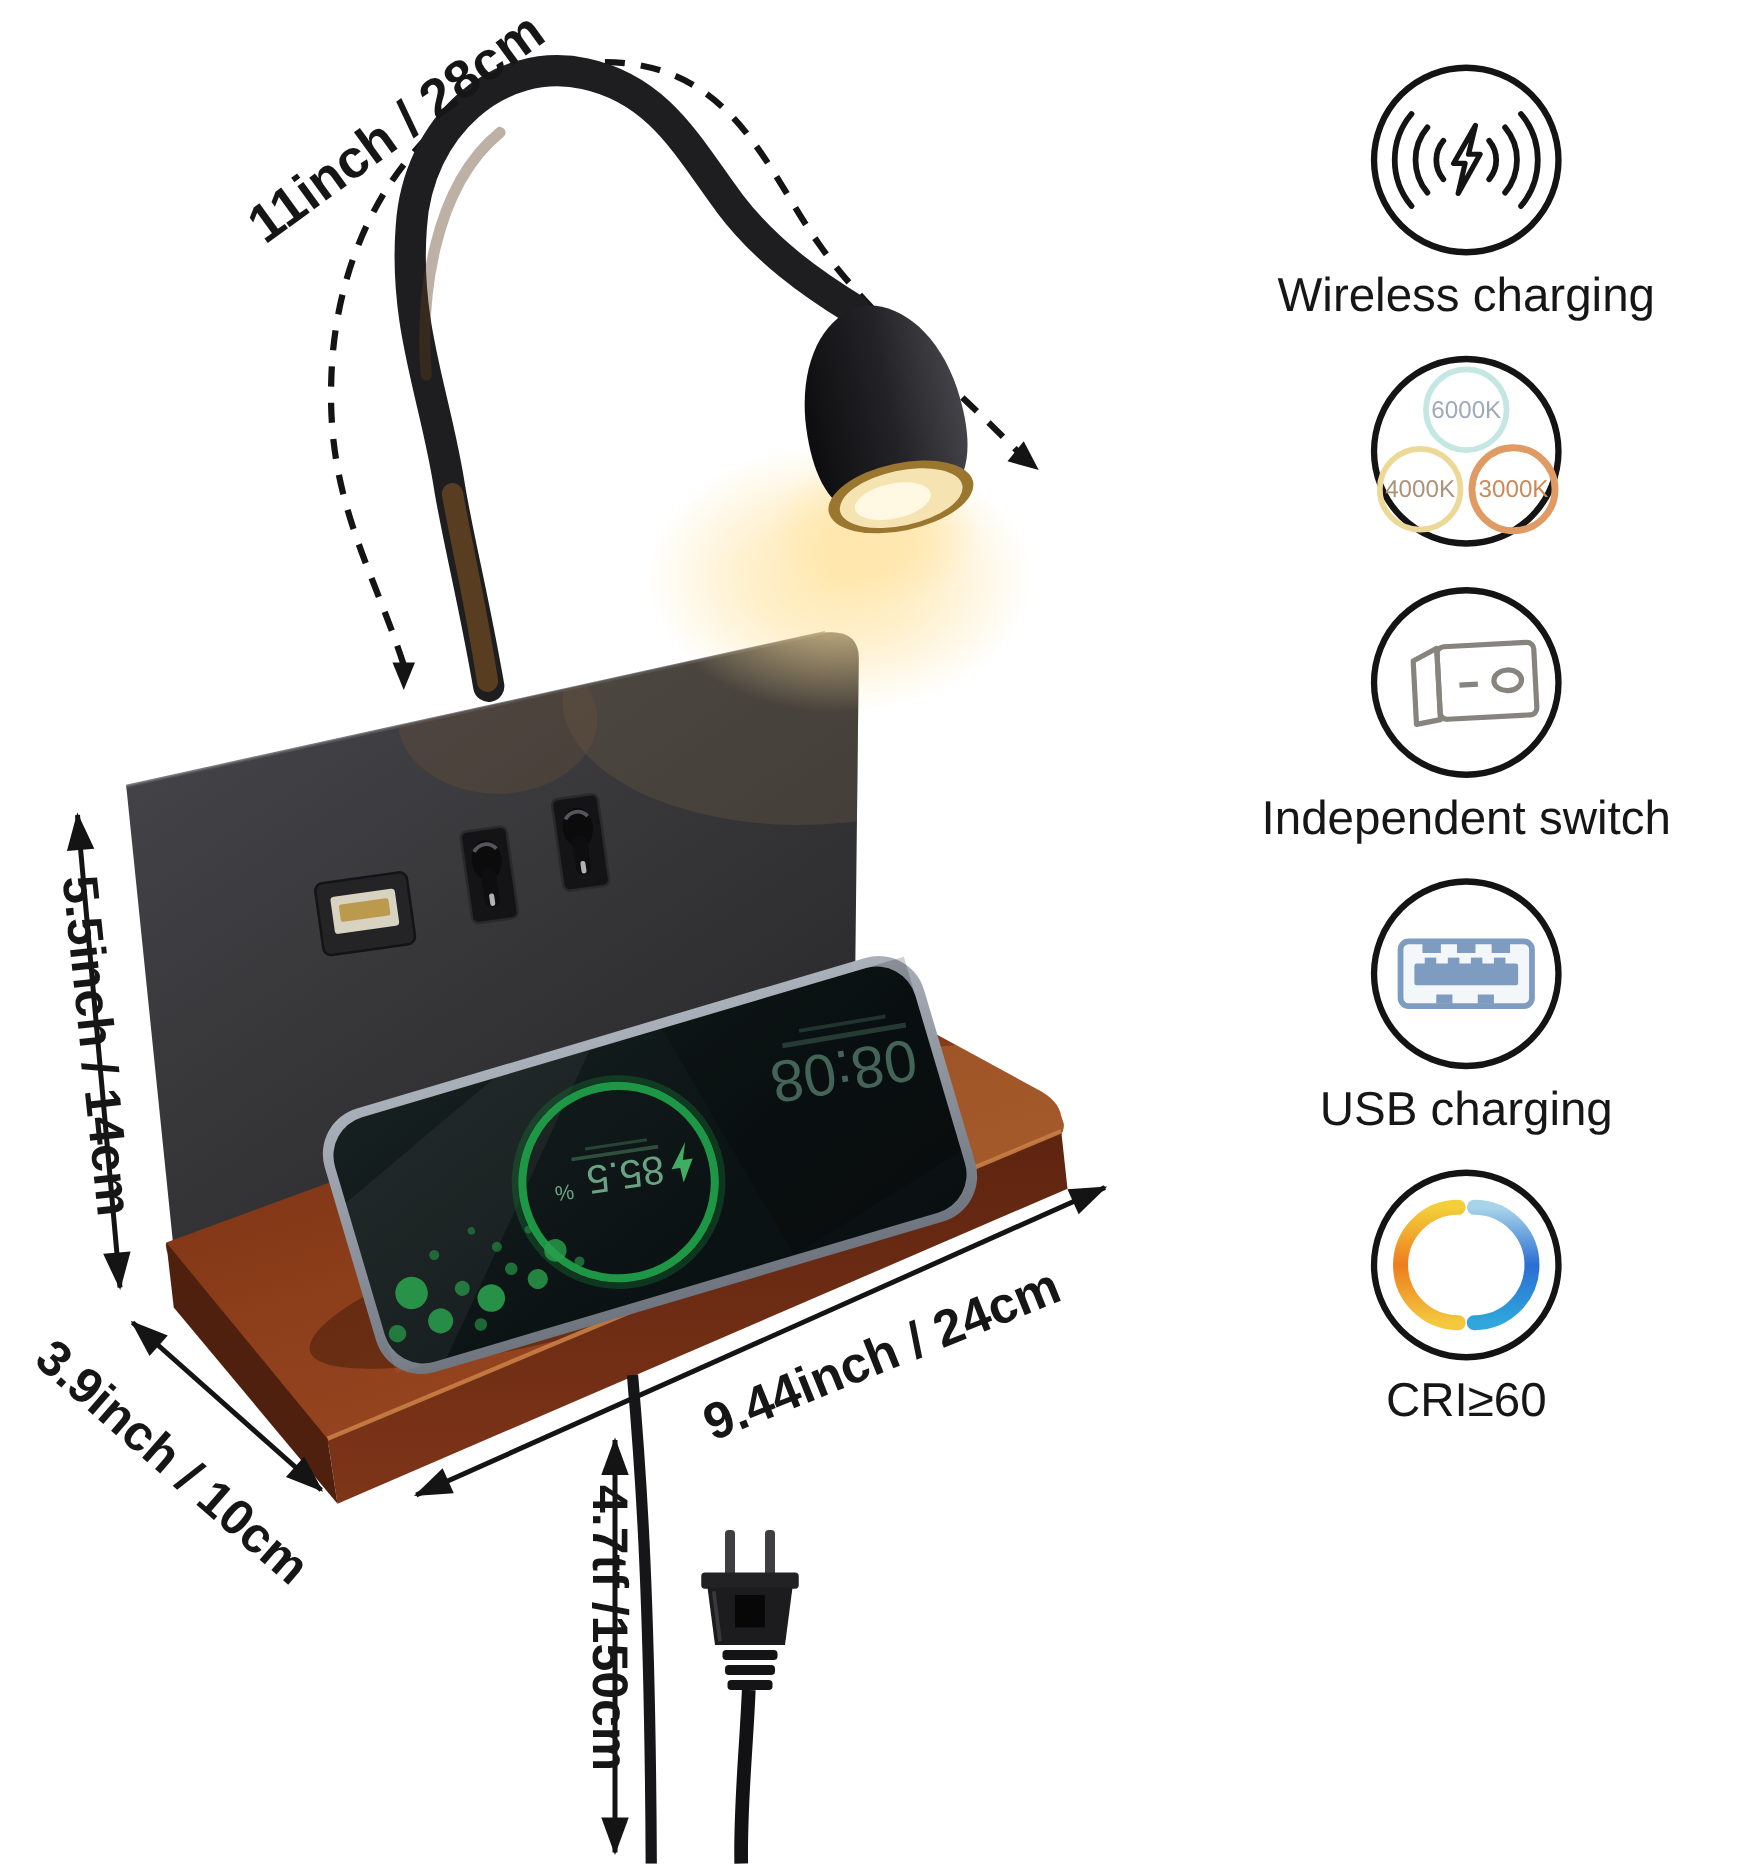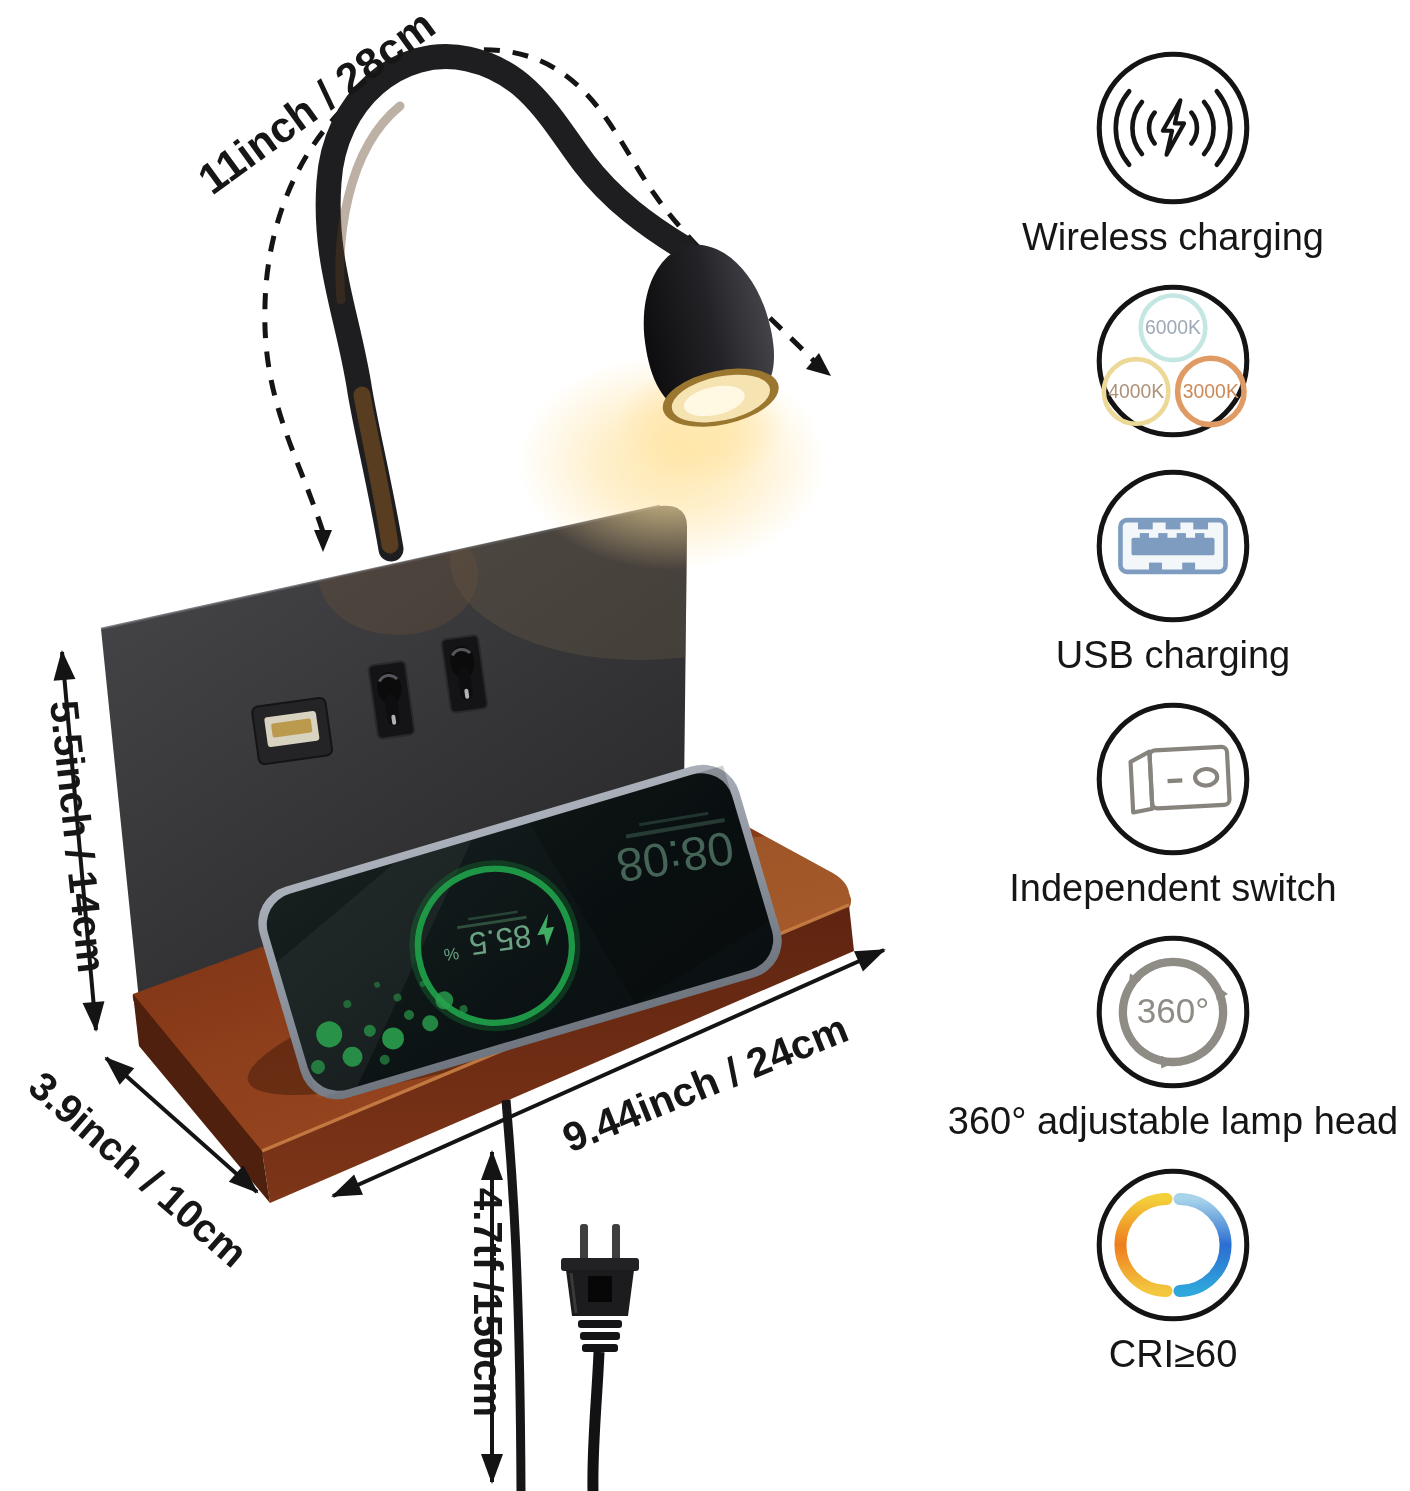--- a/index.html
+++ b/index.html
@@ -240,67 +240,50 @@
       <circle cx="-40" cy="33" r="35" fill="none" stroke="#ecd998" stroke-width="5"></circle>
       <text class="mode-label" x="-40" y="40" text-anchor="middle" fill="#ac9379">4000K</text>
       <circle cx="41" cy="33" r="36" fill="none" stroke="#e09a63" stroke-width="6"></circle>
       <text class="mode-label" x="41" y="40" text-anchor="middle" fill="#cc8a58">3000K</text>
     </svg>
   </div>
 
   <div class="feature">
     <svg viewBox="-90 -90 180 180">
       <circle cx="0" cy="0" r="80" fill="#ffffff" stroke="#141414" stroke-width="5.5"></circle>
+      <g fill="none" stroke="#87837d" stroke-width="4.5" stroke-linejoin="round" transform="rotate(-3)">
+        <polygon points="-24,-31 -45,-21 -45,34 -24,31"></polygon>
+        <rect x="-24" y="-32" width="84" height="63" rx="6"></rect>
+        <line x1="-6" y1="2" x2="10" y2="2"></line>
+        <ellipse cx="36" cy="0" rx="12" ry="9"></ellipse>
+      </g>
+    </svg>
+    <div class="feature-label">Independent switch</div>
+  </div>
+
+  <div class="feature">
+    <svg viewBox="-90 -90 180 180">
+      <circle cx="0" cy="0" r="80" fill="#ffffff" stroke="#141414" stroke-width="5.5"></circle>
       <rect x="-57" y="-28" width="114" height="56" rx="7" fill="#f4f7fa" stroke="#7d9cc0" stroke-width="5"></rect>
       <g fill="#7d9cc0">
         <rect x="-38" y="-26" width="16" height="8"></rect>
         <rect x="-8" y="-26" width="16" height="8"></rect>
         <rect x="22" y="-26" width="16" height="8"></rect>
         <rect x="-26" y="18" width="14" height="8"></rect>
         <rect x="10" y="18" width="14" height="8"></rect>
         <rect x="-45" y="-9" width="90" height="19" rx="2"></rect>
         <rect x="-36" y="-14" width="10" height="6"></rect>
         <rect x="-16" y="-14" width="10" height="6"></rect>
         <rect x="4" y="-14" width="10" height="6"></rect>
         <rect x="24" y="-14" width="10" height="6"></rect>
       </g>
     </svg>
     <div class="feature-label">USB charging</div>
   </div>
 
-  <div class="feature">
-    <svg viewBox="-90 -90 180 180">
-      <circle cx="0" cy="0" r="80" fill="#ffffff" stroke="#141414" stroke-width="5.5"></circle>
-      <g fill="none" stroke="#87837d" stroke-width="4.5" stroke-linejoin="round" transform="rotate(-3)">
-        <polygon points="-24,-31 -45,-21 -45,34 -24,31"></polygon>
-        <rect x="-24" y="-32" width="84" height="63" rx="6"></rect>
-        <line x1="-6" y1="2" x2="10" y2="2"></line>
-        <ellipse cx="36" cy="0" rx="12" ry="9"></ellipse>
-      </g>
-    </svg>
-    <div class="feature-label">Independent switch</div>
-  </div>
-
-  <div class="feature">
-    <svg viewBox="-90 -90 180 180">
-      <defs>
-        <marker id="garr" markerUnits="userSpaceOnUse" markerWidth="22" markerHeight="22" refX="14" refY="8" orient="auto">
-          <path d="M1,1 L17,8 L1,15 Z" fill="#8f8b85"></path>
-        </marker>
-      </defs>
-      <circle cx="0" cy="0" r="80" fill="#ffffff" stroke="#141414" stroke-width="5.5"></circle>
-      <g fill="none" stroke="#8f8b85" stroke-width="9">
-        <path d="M 47,-27 A 54 54 0 0 0 -47,-27" marker-end="url(#garr)"></path>
-        <path d="M 47,-27 A 54 54 0 0 0 -47,-27" transform="rotate(120)" marker-end="url(#garr)"></path>
-        <path d="M 47,-27 A 54 54 0 0 0 -47,-27" transform="rotate(240)" marker-end="url(#garr)"></path>
-      </g>
-      <text class="rot-label" x="0" y="12" text-anchor="middle">360°</text>
-    </svg>
-    <div class="feature-label">360° adjustable lamp head</div>
-  </div>
 
   <div class="feature">
     <svg viewBox="-90 -90 180 180">
       <defs>
         <linearGradient id="criL" gradientUnits="userSpaceOnUse" x1="0" y1="-50" x2="0" y2="50">
           <stop offset="0%" stop-color="#f3cf3a"></stop>
           <stop offset="50%" stop-color="#ee7d1f"></stop>
           <stop offset="100%" stop-color="#f3c83e"></stop>
         </linearGradient>
         <linearGradient id="criR" gradientUnits="userSpaceOnUse" x1="0" y1="-50" x2="0" y2="50">

